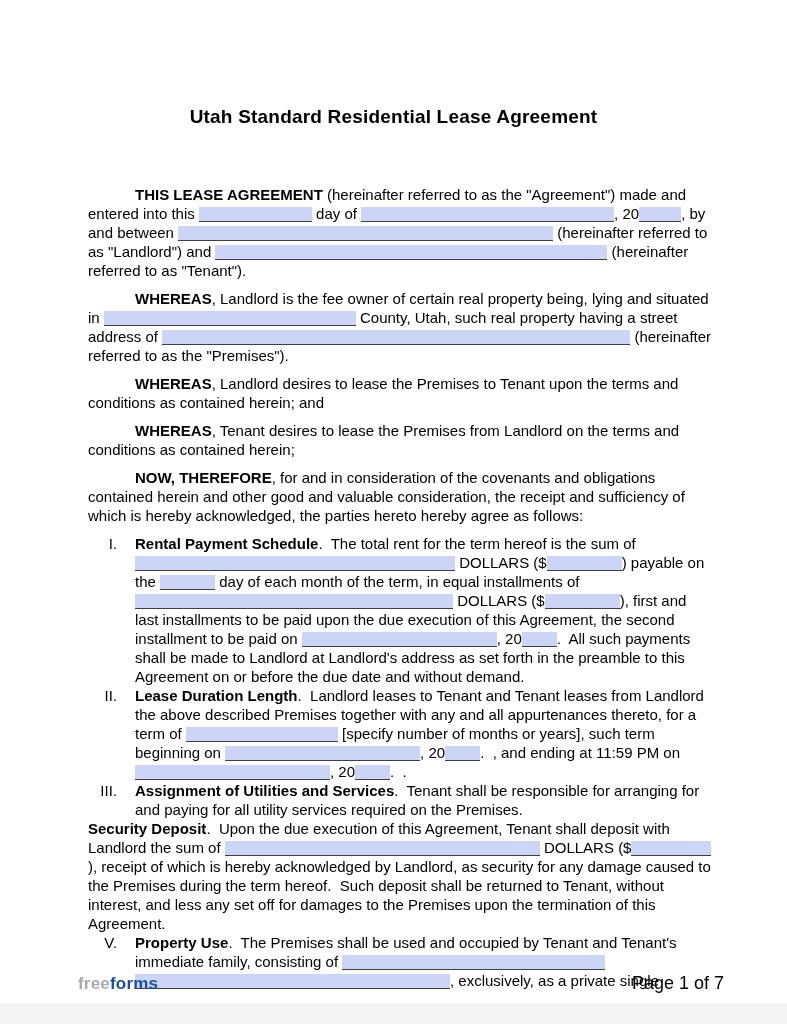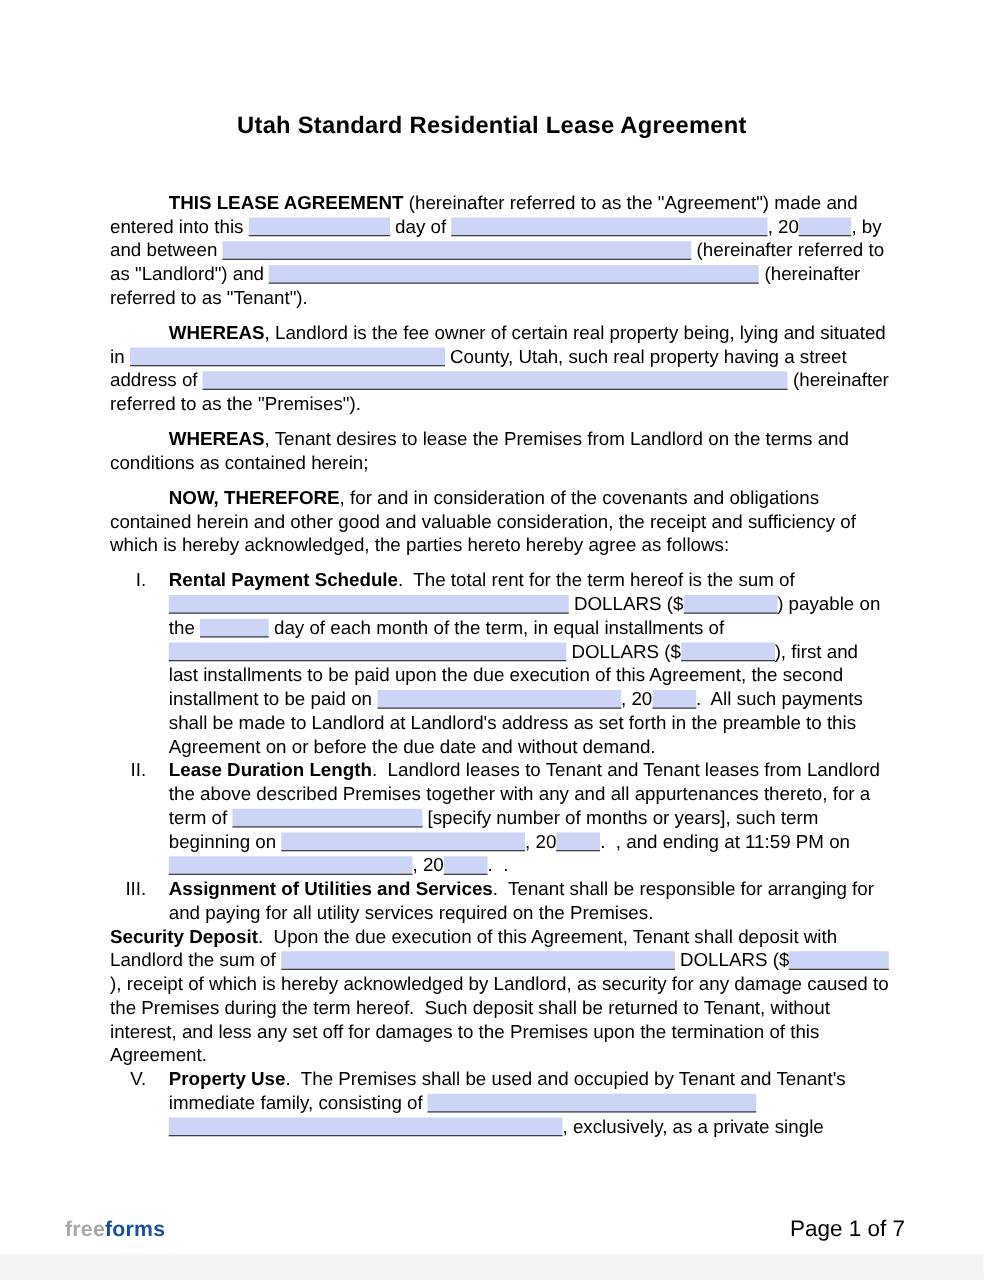--- a/index.html
+++ b/index.html
@@ -6,21 +6,21 @@
   .page{
     position:relative;
     width:787px;height:1024px;
     margin:0 auto;
     background:#ffffff;
     overflow:hidden;
     font-family:"Liberation Sans","DejaVu Sans",sans-serif;
     color:#000;
   }
   .doc-title{
-    margin:0;
+    margin:16px;
     padding-top:90px;
     font-size:19px;
     font-weight:bold;
     text-align:center;
     letter-spacing:0.2px;
   }
   .content{
     padding:41px 74px 0 88px;
     font-size:15px;
     line-height:19px;
@@ -38,21 +38,21 @@
     background:var(--field-bg,#ccd5f5);
     border-bottom:1.5px solid var(--field-underline,#3f3f3f);
     box-sizing:border-box;
   }
   .footer{
     position:absolute;
     left:0;right:0;bottom:30px;
     display:flex;
     justify-content:space-between;
     align-items:baseline;
-    padding:0 63px 0 52px;
+    padding:0 63px 0 78px;
   }
   .logo{font-size:17px;font-weight:bold;letter-spacing:0.2px;}
   .logo-free{color:var(--logo-free,#a7a9ac);}
   .logo-forms{color:var(--logo-forms,#1b4f9c);}
   .page-num{font-size:18px;color:#000;}
   .bottom-strip{
     position:absolute;
     left:0;bottom:0;
     width:100%;height:21px;
     background:#f4f4f4;
@@ -61,20 +61,21 @@
 </head>
 <body>
 
 <div class="page">
 
   <h1 class="doc-title">Utah Standard Residential Lease Agreement</h1>
 
   <div class="content" id="content">
       <p class="para indent"><strong>THIS LEASE AGREEMENT</strong><span> (hereinafter referred to as the "Agreement") made and entered into this </span><span class="blank" style="width: 113px;"></span><span> day of </span><span class="blank" style="width: 253px;"></span><span>, 20</span><span class="blank" style="width: 42px;"></span><span>, by and between </span><span class="blank" style="width: 375px;"></span><span> (hereinafter referred to as "Landlord") and </span><span class="blank" style="width: 392px;"></span><span> (hereinafter referred to as "Tenant").</span></p>
       <p class="para indent"><strong>WHEREAS</strong><span>, Landlord is the fee owner of certain real property being, lying and situated in </span><span class="blank" style="width: 252px;"></span><span> County, Utah, such real property having a street address of </span><span class="blank" style="width: 468px;"></span><span> (hereinafter referred to as the "Premises").</span></p>
+      <p class="para indent"><strong>WHEREAS</strong><span>, Landlord desires to lease the Premises to Tenant upon the terms and conditions as contained herein; and</span></p>
       <p class="para indent"><strong>WHEREAS</strong><span>, Tenant desires to lease the Premises from Landlord on the terms and conditions as contained herein;</span></p>
       <p class="para indent"><strong>NOW, THEREFORE</strong><span>, for and in consideration of the covenants and obligations contained herein and other good and valuable consideration, the receipt and sufficiency of which is hereby acknowledged, the parties hereto hereby agree as follows:</span></p>
       <div class="list-item">
         <span class="numeral">I.</span>
         <span class="li-body"><strong>Rental Payment Schedule</strong><span>.  The total rent for the term hereof is the sum of </span><span class="blank" style="width: 320px;"></span><span> DOLLARS ($</span><span class="blank" style="width: 75px;"></span><span>) payable on the </span><span class="blank" style="width: 55px;"></span><span> day of each month of the term, in equal installments of </span><span class="blank" style="width: 318px;"></span><span> DOLLARS ($</span><span class="blank" style="width: 75px;"></span><span>), first and last installments to be paid upon the due execution of this Agreement, the second installment to be paid on </span><span class="blank" style="width: 195px;"></span><span>, 20</span><span class="blank" style="width: 35px;"></span><span>.  All such payments shall be made to Landlord at Landlord's address as set forth in the preamble to this Agreement on or before the due date and without demand.</span></span>
       </div>
       <div class="list-item">
         <span class="numeral">II.</span>
         <span class="li-body"><strong>Lease Duration Length</strong><span>.  Landlord leases to Tenant and Tenant leases from Landlord the above described Premises together with any and all appurtenances thereto, for a term of </span><span class="blank" style="width: 152px;"></span><span> [specify number of months or years], such term beginning on </span><span class="blank" style="width: 195px;"></span><span>, 20</span><span class="blank" style="width: 35px;"></span><span>.  , and ending at 11:59 PM on </span><span class="blank" style="width: 195px;"></span><span>, 20</span><span class="blank" style="width: 35px;"></span><span>.  .</span></span>
       </div>

